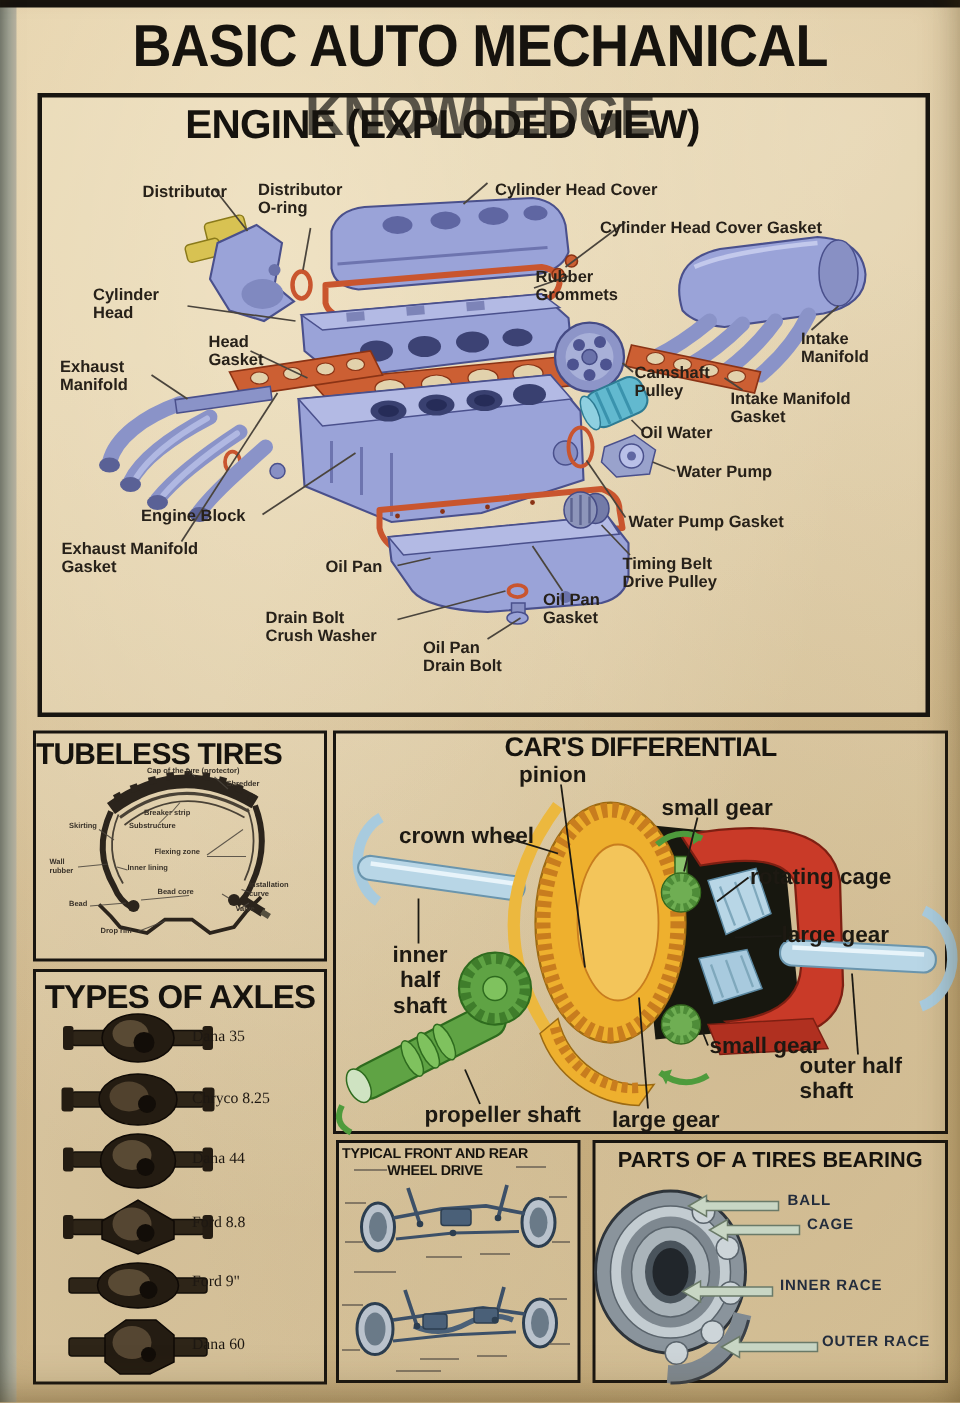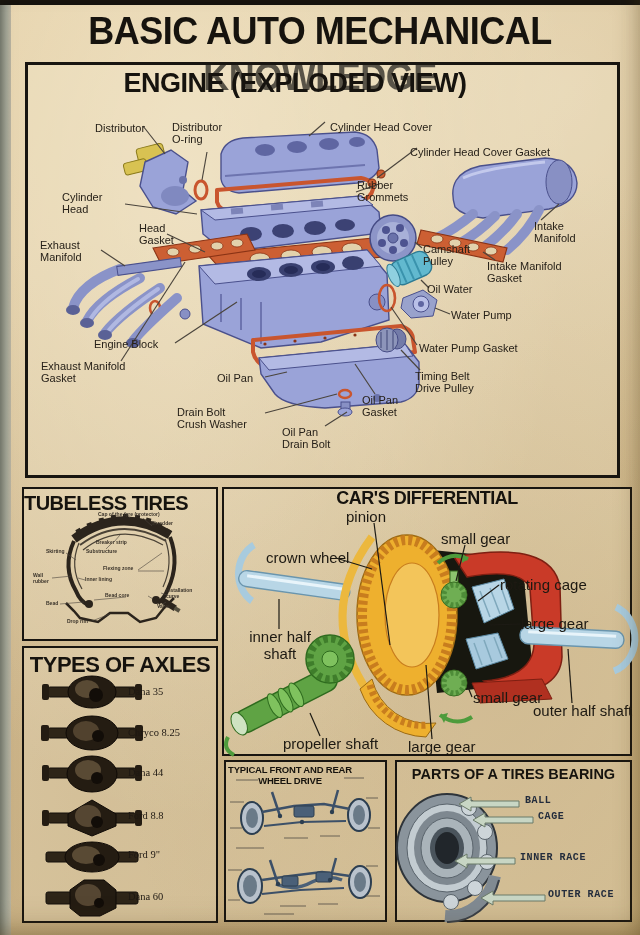--- a/index.html
+++ b/index.html
@@ -23,26 +23,26 @@
 
   .h1{position:absolute;text-align:center;font-weight:700;color:#16130e;letter-spacing:-.5px}
   .main-title{left:0;right:0;top:12px;font-size:36px;font-weight:800;transform:scaleY(1.1)}
   .engine-title{left:25px;width:540px;top:68px;font-size:27px}
   .tires-title{left:22px;width:168px;top:492px;font-size:20px}
   .axles-title{left:22px;width:196px;top:652px;font-size:22px}
   .diff-title{left:222px;width:410px;top:488px;font-size:18px}
   .drive-title{left:226px;width:128px;top:764px;font-size:9.5px;letter-spacing:-.2px}
   .bearing-title{left:395px;width:237px;top:766px;font-size:14.5px;letter-spacing:0}
 
-  .lbl{position:absolute;font-weight:400;color:#272119;line-height:1.12;white-space:pre-line}
+  .lbl{position:absolute;font-weight:700;color:#272119;line-height:1.12;white-space:pre-line}
   .lbl-e{font-size:11px}
   .lbl-d{font-size:15px;color:#1d1912}
   .lbl-t{font-size:5px;font-weight:700;color:#3a332a;line-height:1.2}
   .lbl-a{font-size:10.5px;font-family:"Liberation Serif",serif;font-weight:400;color:#1e1812}
-  .lbl-b{font-size:10px;font-family:Liberation Mono, monospace;font-weight:700;letter-spacing:.6px;color:#232c3c}
+  .lbl-b{font-size:10px;font-family:Liberation Sans, sans-serif;font-weight:700;letter-spacing:.6px;color:#232c3c}
 
   svg{position:absolute;overflow:visible}
   .ldr path{stroke:#4a443c;stroke-width:1.15;fill:none}
   .ldr2 path{stroke:#1c1a14;stroke-width:1.2;fill:none}
   .blu{fill:#9aa3d8;stroke:#4a508c;stroke-width:1.4}
   .blu2{fill:#b3bae4;stroke:#4a508c;stroke-width:1}
   .org{fill:#cc5f33;stroke:#8a3315;stroke-width:1.1}
   .orgo{fill:none;stroke:#c9552e;stroke-width:4;stroke-linejoin:round}
   .hole{fill:#e2d2ac;stroke:#8a3315;stroke-width:.8}
   .pipe{stroke:#8a93c8;stroke-width:10;fill:none;stroke-linecap:round}
@@ -482,21 +482,21 @@
     <polygon points="78,60 90,53 90,57 138,57 138,63 90,63 90,67"></polygon>
     <polygon points="60,101 72,94 72,98 120,98 120,104 72,104 72,108"></polygon>
     <polygon points="86,138 98,131 98,135 150,135 150,141 98,141 98,145"></polygon>
   </g>
 </svg>
 
 <div class="lbl lbl-e" style="left:95px;top:122px">Distributor</div>
 <div class="lbl lbl-e" style="left:172px;top:121px">Distributor
 O-ring</div>
 <div class="lbl lbl-e" style="left:330px;top:121px">Cylinder Head Cover</div>
-<div class="lbl lbl-e" style="left:410px;top:146px">Cylinder Head Cover Gasket</div>
+<div class="lbl lbl-e" style="left:400px;top:146px">Cylinder Head Cover Gasket</div>
 <div class="lbl lbl-e" style="left:62px;top:191px">Cylinder
 Head</div>
 <div class="lbl lbl-e" style="left:357px;top:179px">Rubber
 Grommets</div>
 <div class="lbl lbl-e" style="left:139px;top:222px">Head
 Gasket</div>
 <div class="lbl lbl-e" style="left:534px;top:220px">Intake
 Manifold</div>
 <div class="lbl lbl-e" style="left:40px;top:239px">Exhaust
 Manifold</div>

